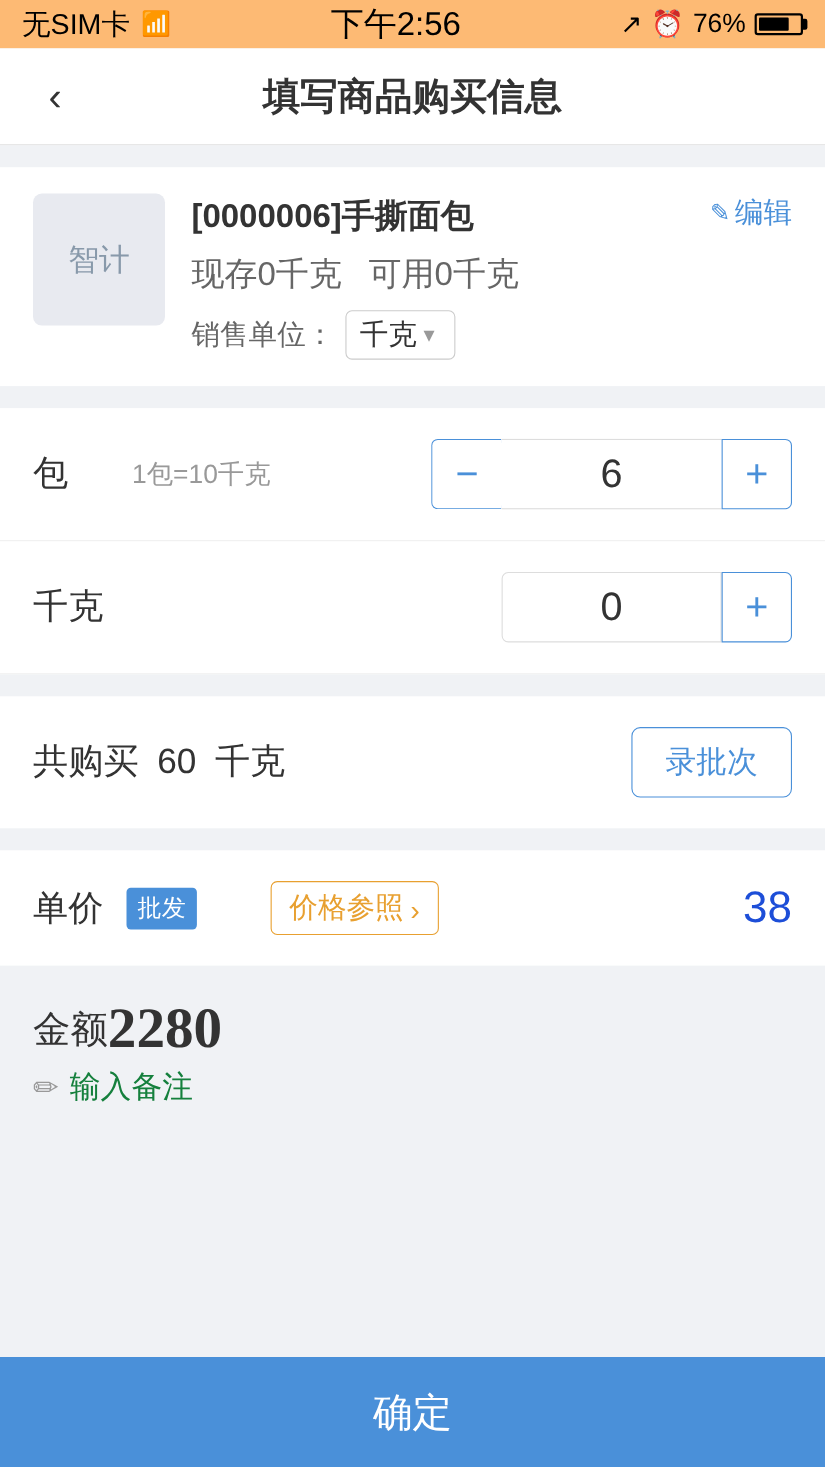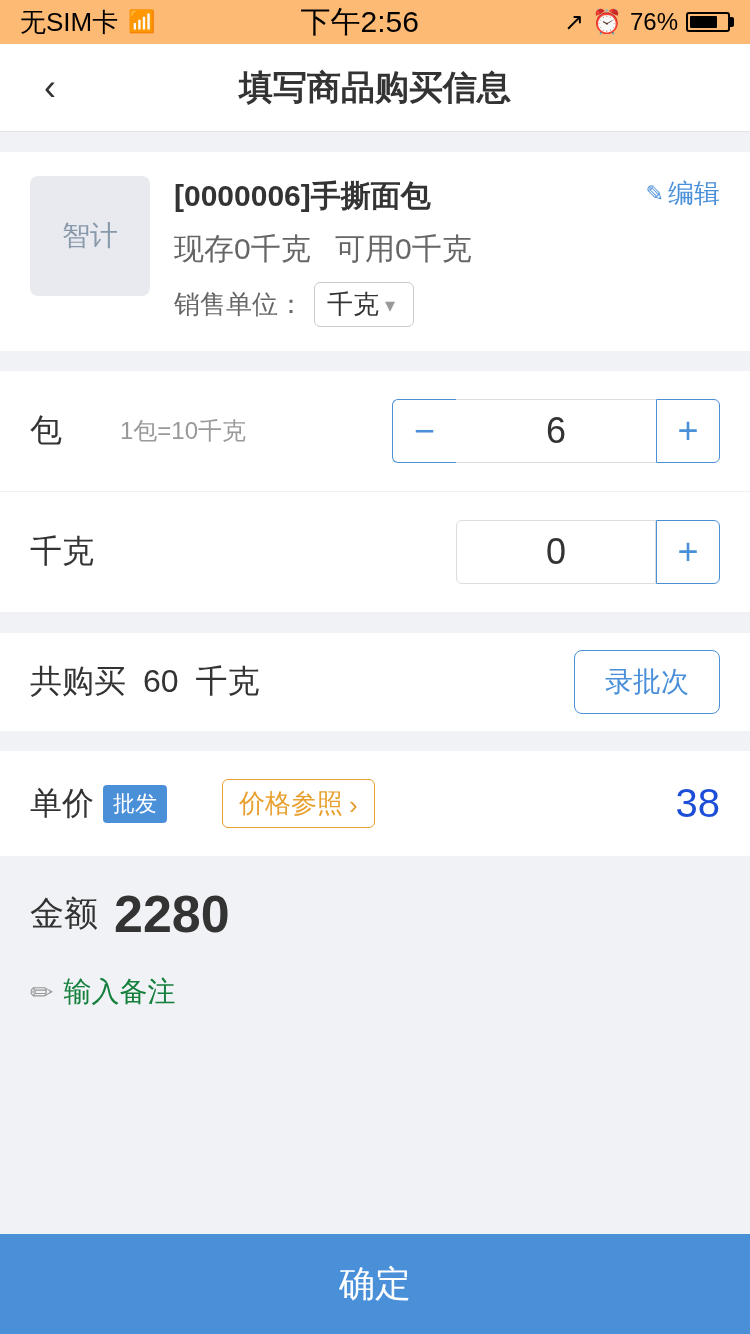--- a/index.html
+++ b/index.html
@@ -134,21 +134,21 @@
     }
     .qty-btn-left {
       border-radius: 6px 0 0 6px;
       border-right: none;
     }
 
     
     .total-section {
       background: #fff;
       margin-top: 20px;
-      padding: 17px 30px;
+      padding: 28px 30px;
       display: flex;
       align-items: center;
       justify-content: space-between;
     }
     .total-text { font-size: 32px; color: #333; }
     .record-btn {
       border: 1px solid #4a90d9;
       border-radius: 8px;
       padding: 12px 30px;
       font-size: 28px;
@@ -161,21 +161,21 @@
     .price-section {
       background: #fff;
       margin-top: 20px;
       padding: 28px 30px;
     }
     .price-row {
       display: flex;
       align-items: center;
       justify-content: space-between;
     }
-    .price-label { font-size: 32px; color: #333; display: flex; align-items: center; gap: 9px; }
+    .price-label { font-size: 32px; color: #333; display: flex; align-items: center; gap: 21px; }
     .batch-tag {
       background: #4a90d9;
       color: #fff;
       font-size: 22px;
       padding: 4px 10px;
       border-radius: 4px;
     }
     .price-ref-btn {
       border: 1px solid #e8a030;
       border-radius: 6px;
@@ -188,22 +188,23 @@
     }
     .price-value { font-size: 40px; color: #1d4ed8; font-weight: 400; }
 
     
     .amount-section {
       background: #f0f2f5;
       padding: 28px 30px;
       min-height: 240px;
     }
     .amount-row {
-      display: flex; align-items: center; gap: 16px;
-      margin-bottom: 29px;
+      display: flex; align-items: center; 
+      margin-bottom: 4px;
+      font-family: Liberation Serif, serif;
     }
     .amount-label { font-size: 34px; color: #333; }
     .amount-value { font-size: 52px; font-weight: 600; color: #333; }
     .note-row { display: flex; align-items: center; gap: 10px; }
     .pencil-icon { font-size: 28px; color: #999; }
     .note-text { font-size: 28px; color: #15803d; }
 
     
     .bottom-btn {
       position: fixed;

